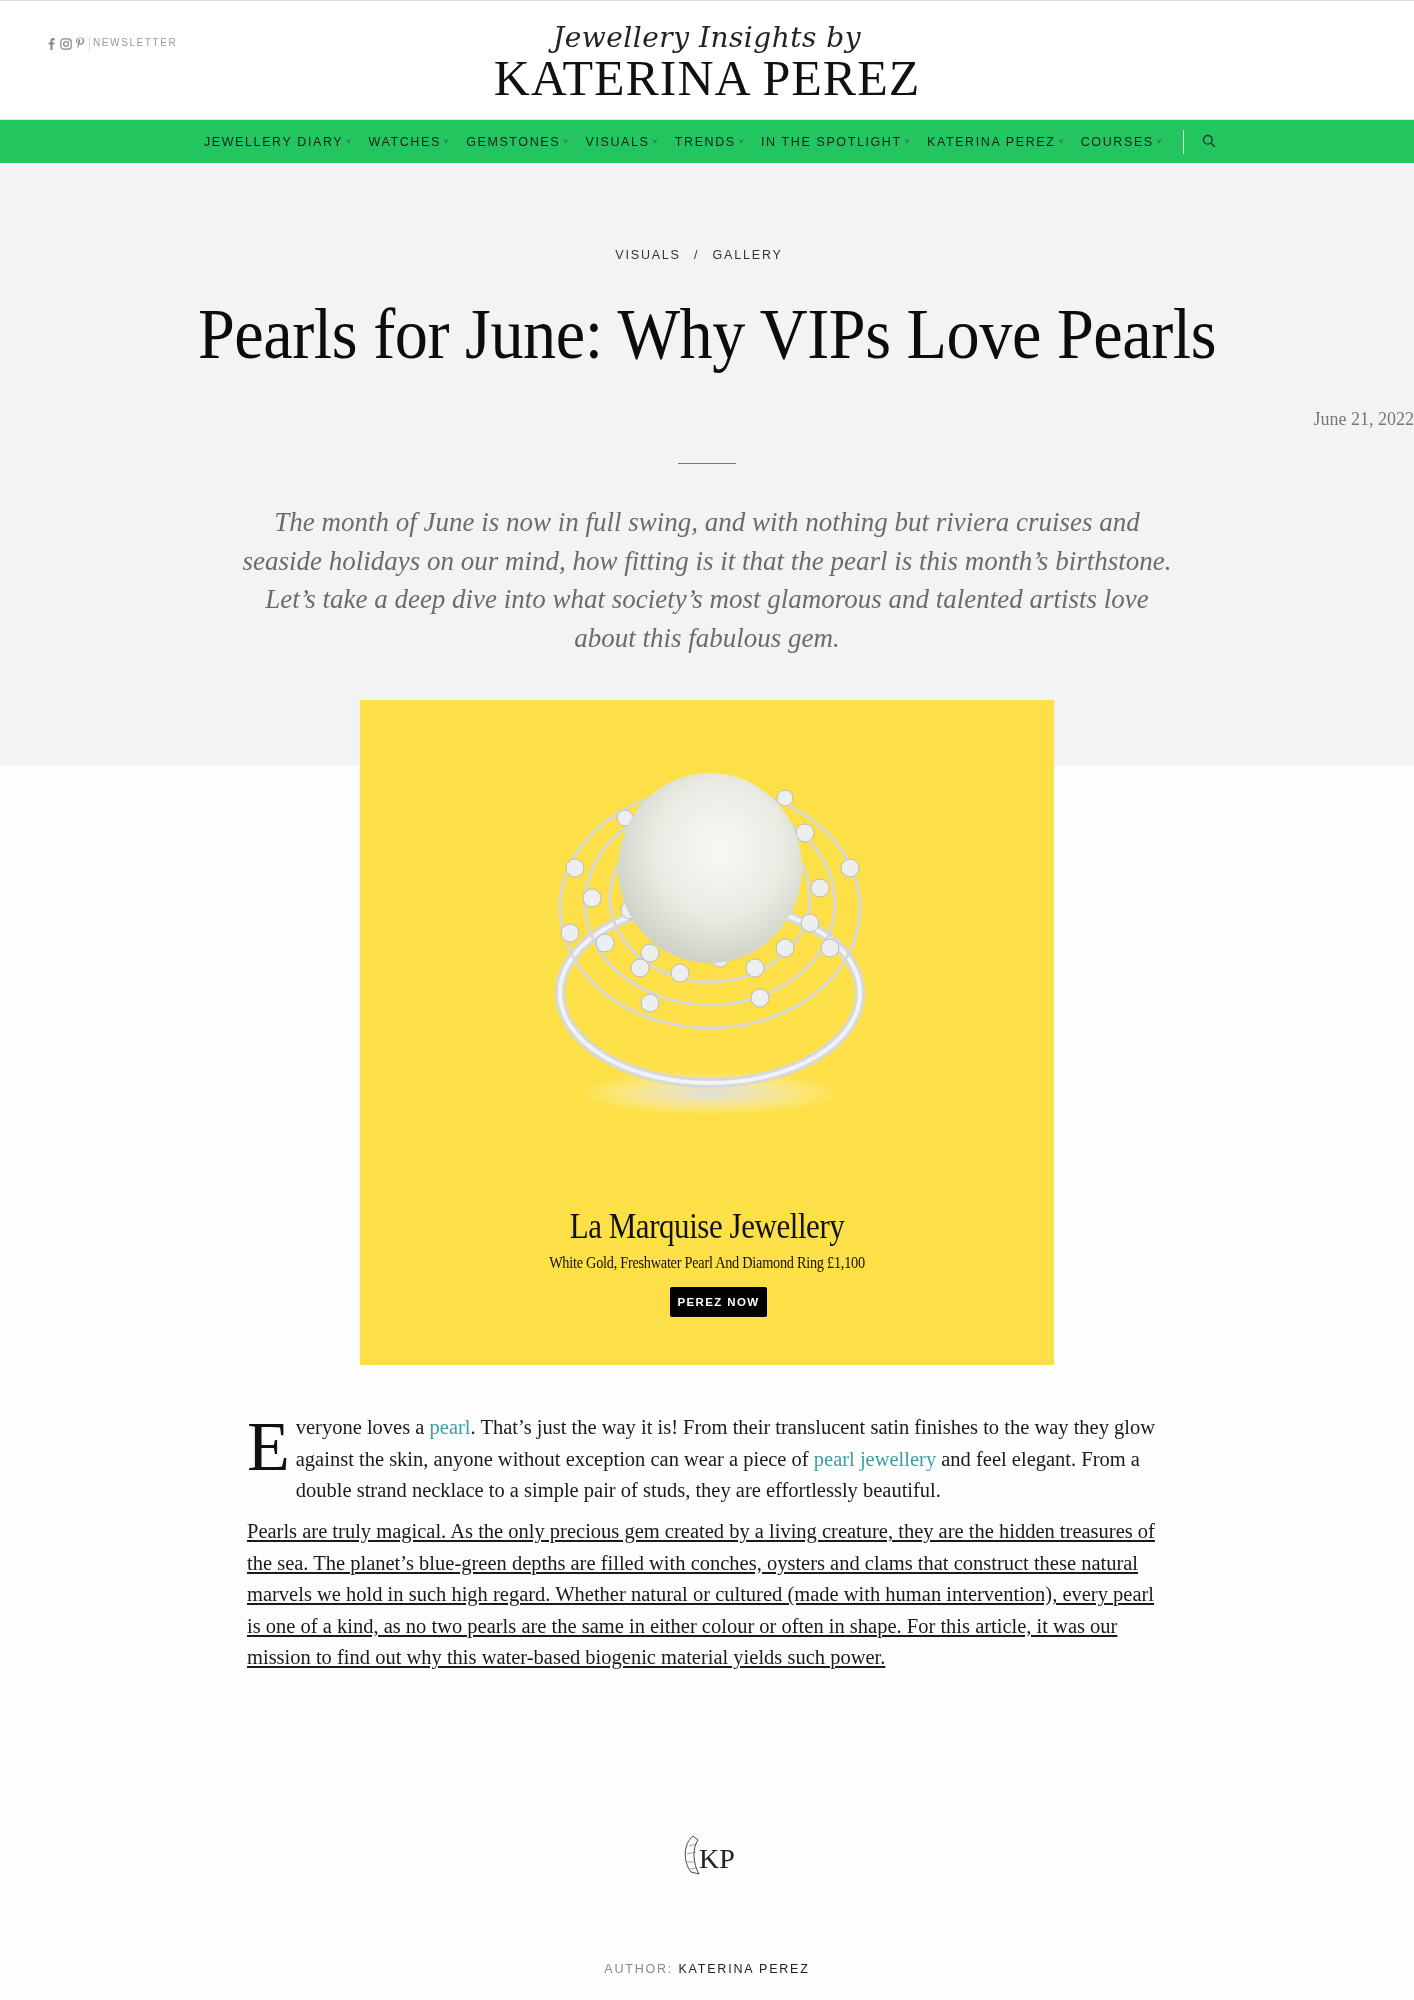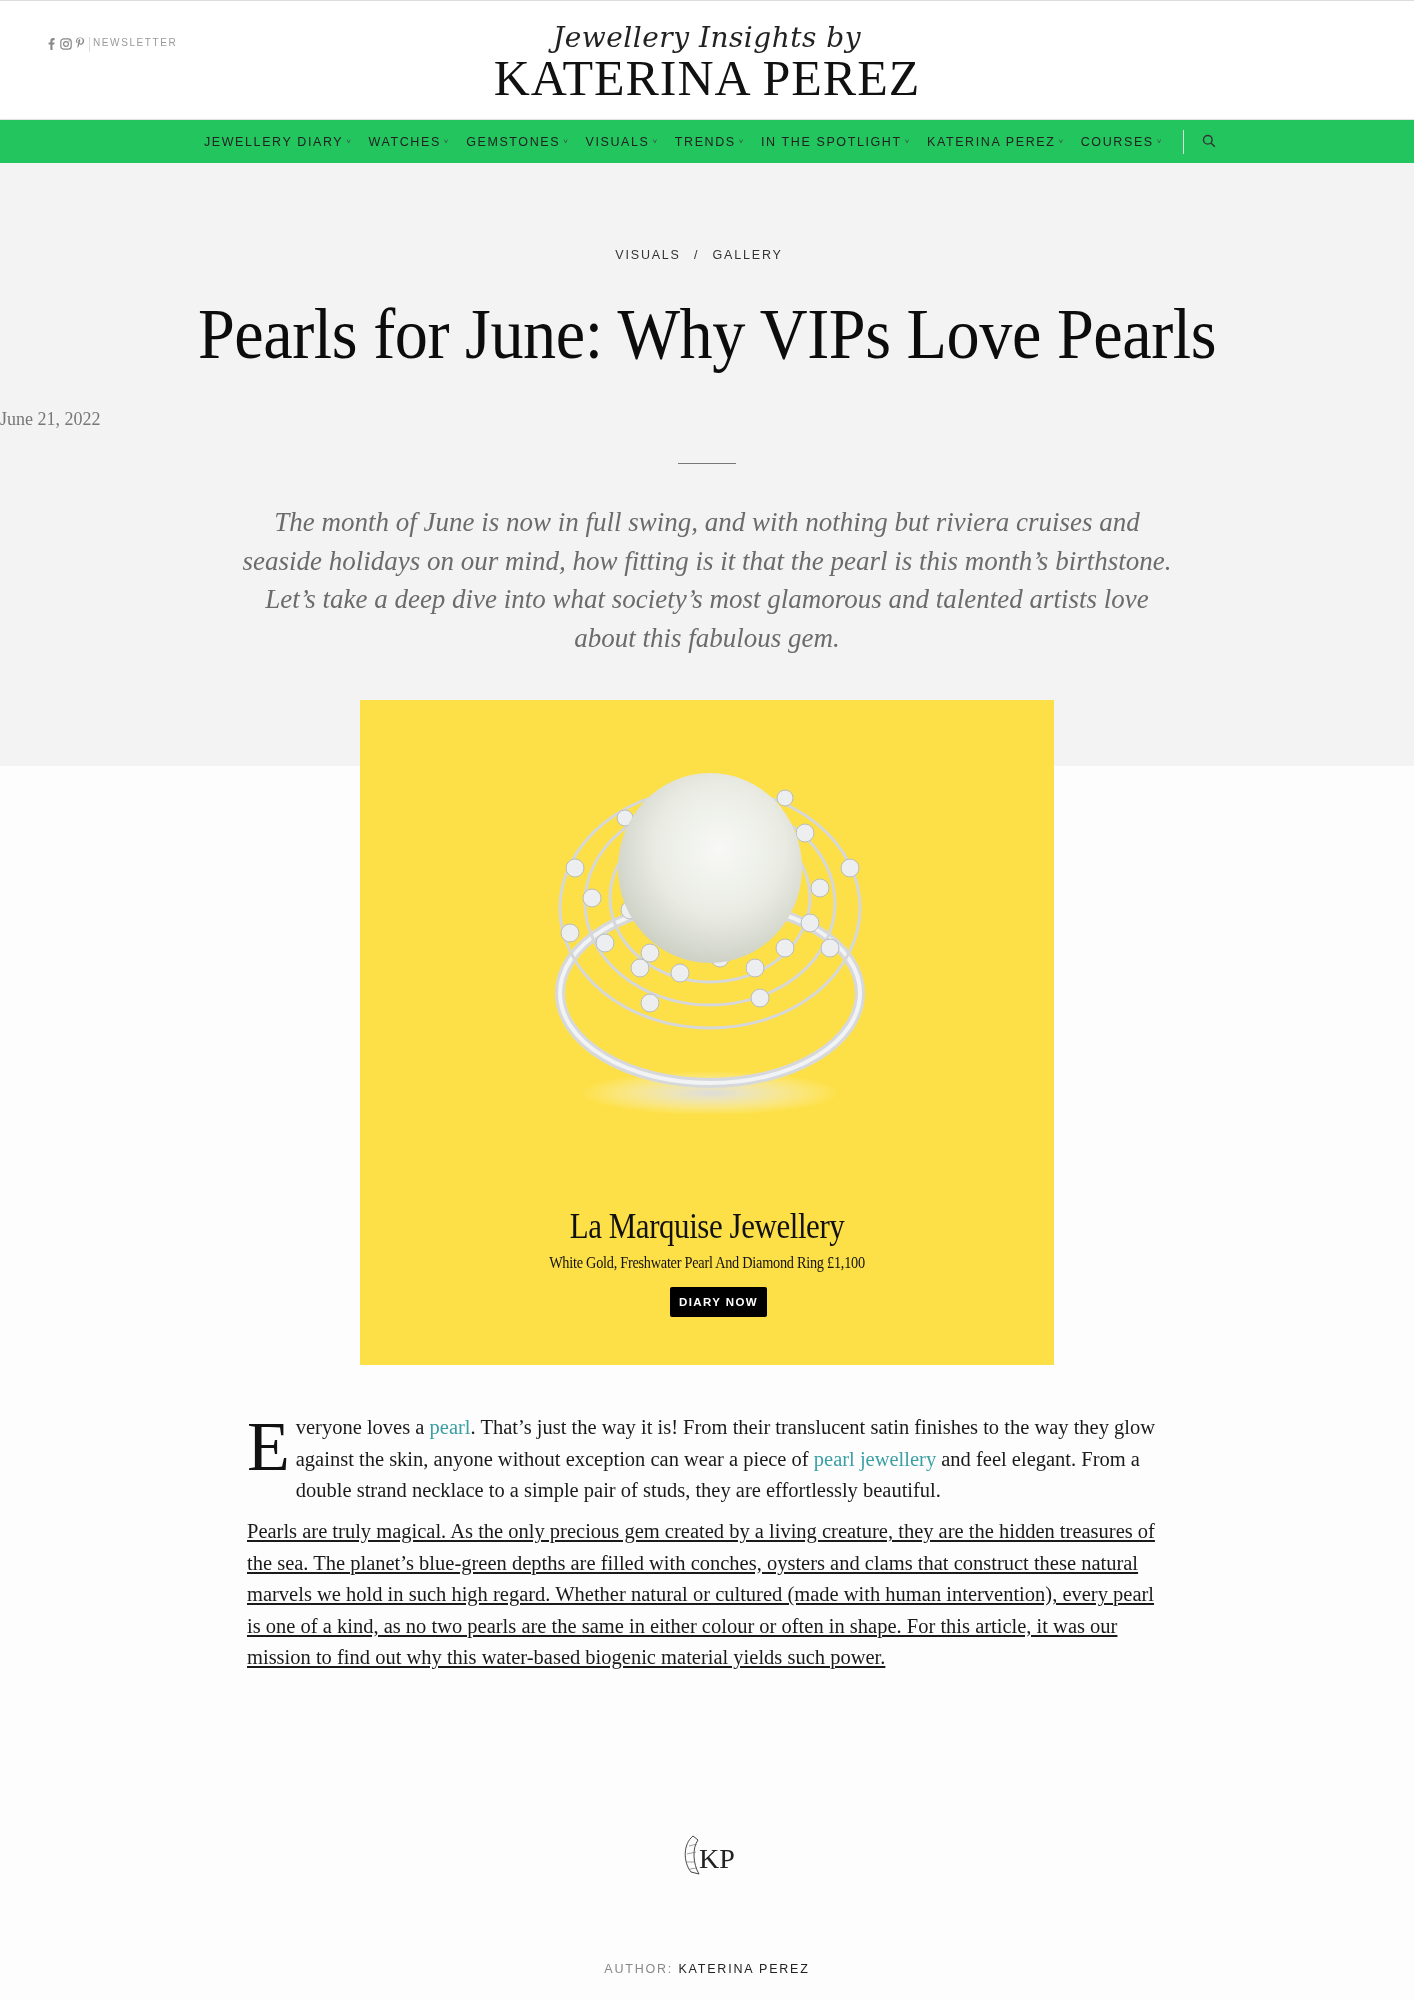--- a/index.html
+++ b/index.html
@@ -26,21 +26,21 @@
   .nav-item .chev { font-size: 8px; margin-left: 3px; color: #444; }
   .nav-divider { width: 1px; height: 24px; background: #ddd; margin: 0 18px 0 12px; }
   .nav-search { width: 16px; height: 16px; cursor: pointer; }
 
   
   .hero { position: absolute; left: 0; top: 163px; width: 1414px; height: 603px; background: #f3f3f3; }
   .crumbs { position: absolute; left: 0; right: 16px; top: 85px; text-align: center; font-size: 12.5px; letter-spacing: 1.8px; color: #333; }
   .crumbs span { margin: 0 4px; }
   .title { position: absolute; left: 0; right: 0; top: 130px; text-align: center; font-family: "Liberation Serif", serif;
            font-size: 72px; font-weight: normal; color: #0c0c0c; letter-spacing: -0.5px; transform: scaleX(0.92); }
-  .date { position: absolute; left: 0; right: 0; top: 246px; text-align: left; font-family: "Liberation Serif", serif; font-size: 18px; color: #777; }
+  .date { position: absolute; left: 0; right: 0; top: 246px; text-align: right; font-family: "Liberation Serif", serif; font-size: 18px; color: #777; }
   .rule { position: absolute; left: 678px; top: 300px; width: 58px; height: 1px; background: #777; }
   .lede { position: absolute; left: 240px; width: 934px; top: 340px; text-align: center; font-family: "Liberation Serif", serif;
           font-style: italic; font-size: 27px; line-height: 38.5px; color: #6b6b6b; }
 
   
   .card { position: absolute; left: 360px; top: 700px; width: 694px; height: 665px; background: #fde047; }
   .ring { position: absolute; left: 170px; top: 48px; width: 360px; height: 380px; }
   .brand { position: absolute; left: 0; right: 0; top: 505px; text-align: center; font-family: "Liberation Serif", serif; font-size: 36px; color: #111; transform: scaleX(0.86); letter-spacing: -0.5px; }
   .product-desc { position: absolute; left: 0; right: 0; top: 553px; text-align: center; font-family: "Liberation Serif", serif; font-size: 17px; color: #111; transform: scaleX(0.84); letter-spacing: -0.3px; }
   .shop-btn { position: absolute; left: 310px; top: 587px; width: 97px; height: 30px; background: #000; color: #fff; border-radius: 2px;
@@ -184,21 +184,21 @@
       <circle cx="255" cy="50" r="8"></circle>
         <circle cx="95" cy="70" r="8"></circle>
         <circle cx="110" cy="220" r="9"></circle>
       <circle cx="230" cy="250" r="9"></circle>
         <circle cx="120" cy="255" r="9"></circle>
     </g>
     <ellipse cx="180" cy="120" rx="92" ry="95" fill="url(#pg)"></ellipse>
   </svg>
   <div class="brand">La Marquise Jewellery</div>
   <div class="product-desc">White Gold, Freshwater Pearl And Diamond Ring £1,100</div>
-  <div class="shop-btn">DIARY NOW</div>
+  <div class="shop-btn">PEREZ NOW</div>
 </div>
 
 <p class="article p1">
   <span class="dropcap">E</span><span>veryone loves a </span><a>pearl</a><span>. That’s just the way it is! From their translucent satin finishes to the way they glow against the skin, anyone without exception can wear a piece of </span><a>pearl jewellery</a><span> and feel elegant. From a double strand necklace to a simple pair of studs, they are effortlessly beautiful.</span>
 </p>
 
 <p class="article p2">Pearls are truly magical. As the only precious gem created by a living creature, they are the hidden treasures of the sea. The planet’s blue-green depths are filled with conches, oysters and clams that construct these natural marvels we hold in such high regard. Whether natural or cultured (made with human intervention), every pearl is one of a kind, as no two pearls are the same in either colour or often in shape. For this article, it was our mission to find out why this water-based biogenic material yields such power.</p>
 
 <svg class="kp-logo" viewBox="0 0 60 46">
   <path d="M14 4 C4 12 4 30 12 40 L20 42 C14 32 13 16 19 8 Z" fill="none" stroke="#444" stroke-width="1"></path>

